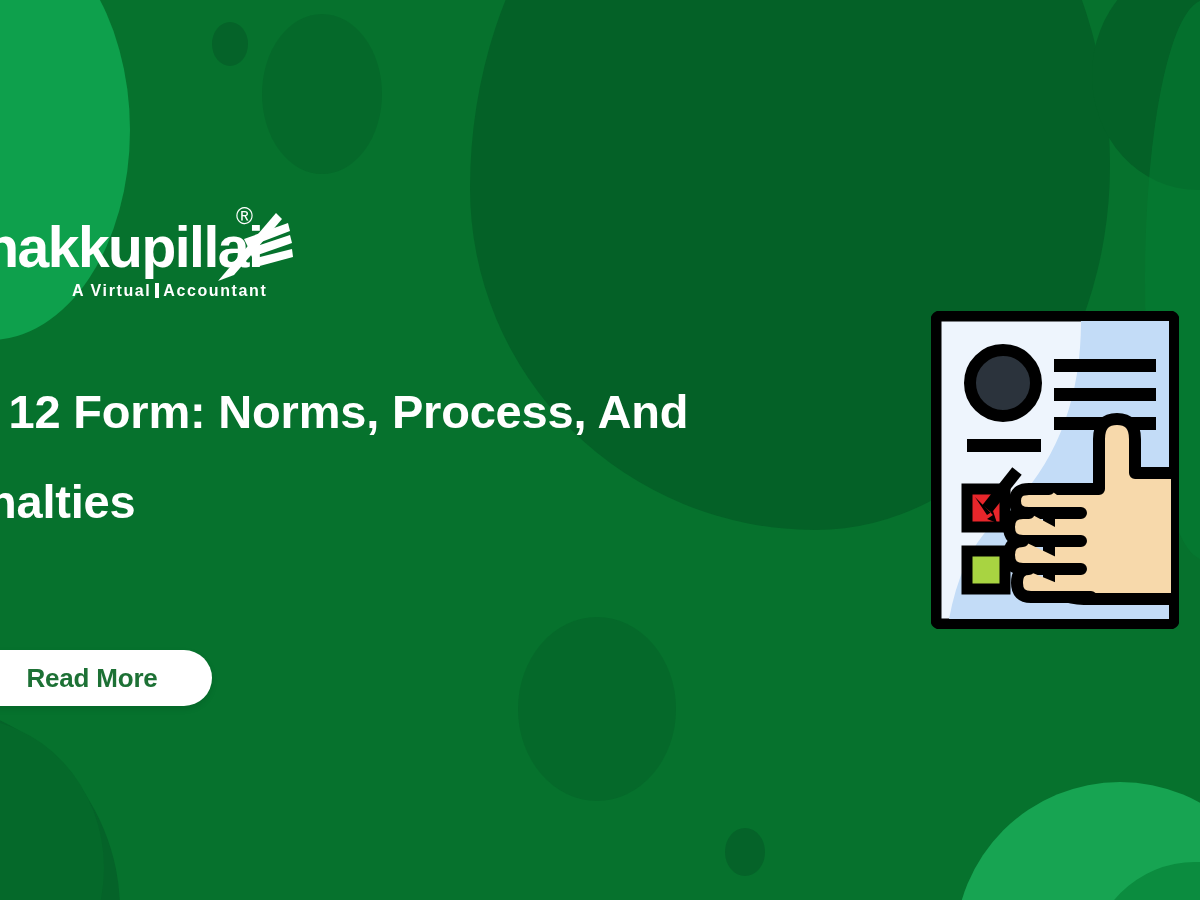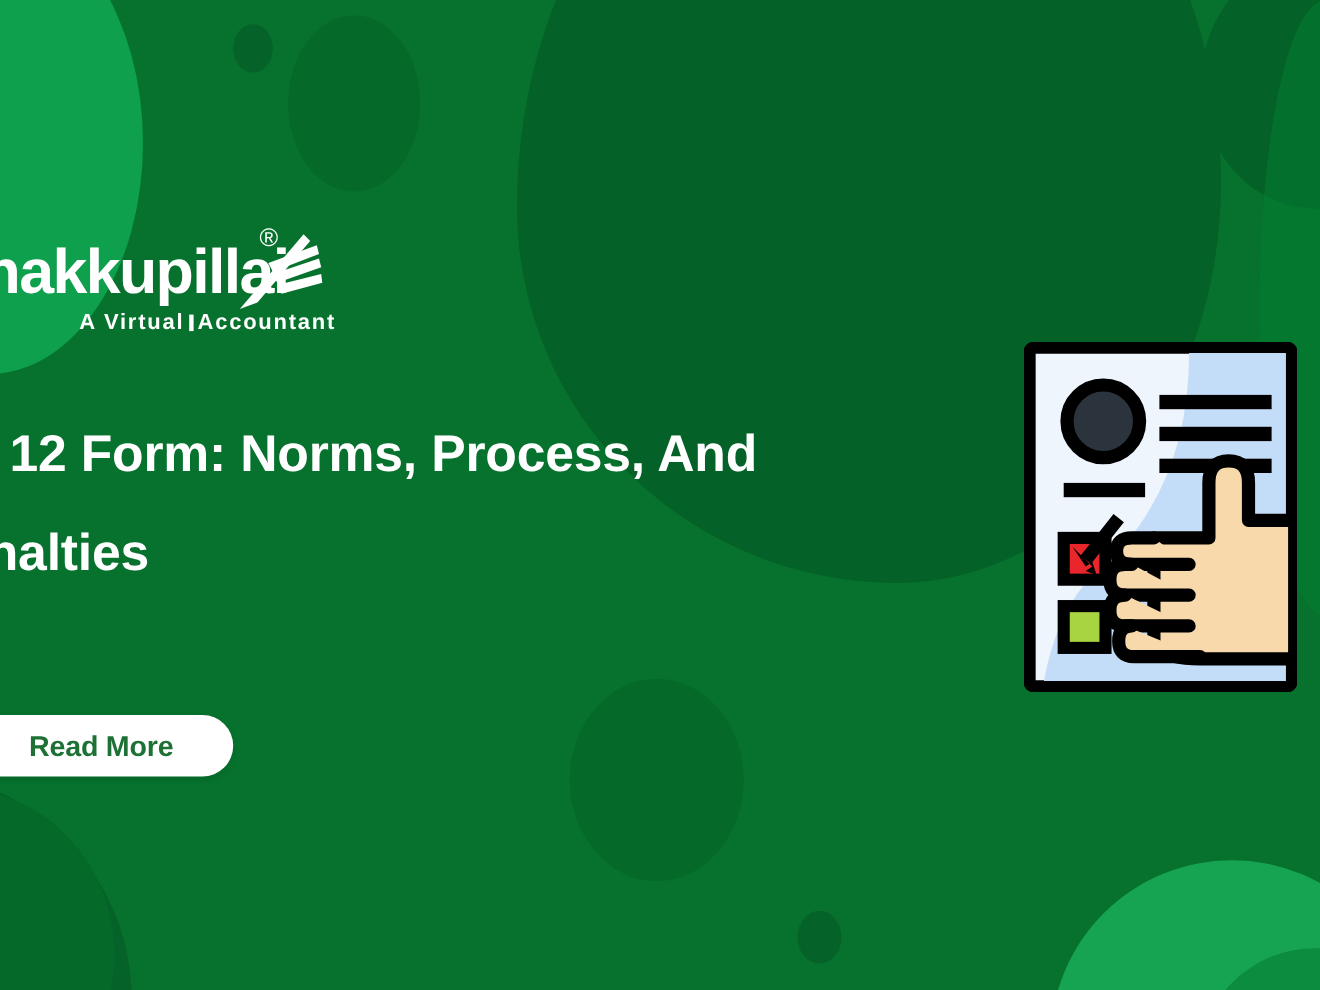--- a/index.html
+++ b/index.html
@@ -108,21 +108,21 @@
   #logo .logo-word{
     position:absolute; left:0; top:14px;
     font-size:57px; font-weight:700;
     letter-spacing:-1.5px;
     line-height:1;
     color:#ffffff;
     white-space:nowrap;
   }
   #logo .logo-tag{
     position:absolute; left:118px; top:77px;
-    font-size:20px; font-weight:700;
+    font-size:16px; font-weight:700;
     letter-spacing:1.6px;
     color:#ffffff;
     white-space:nowrap;
   }
   #logo .logo-tag .bar{
     display:inline-block; width:4px; height:15px;
     background:#ffffff; vertical-align:-2px; margin:0 4px;
   }
   #logo .logo-mark{
     position:absolute; left:260px; top:4px;

